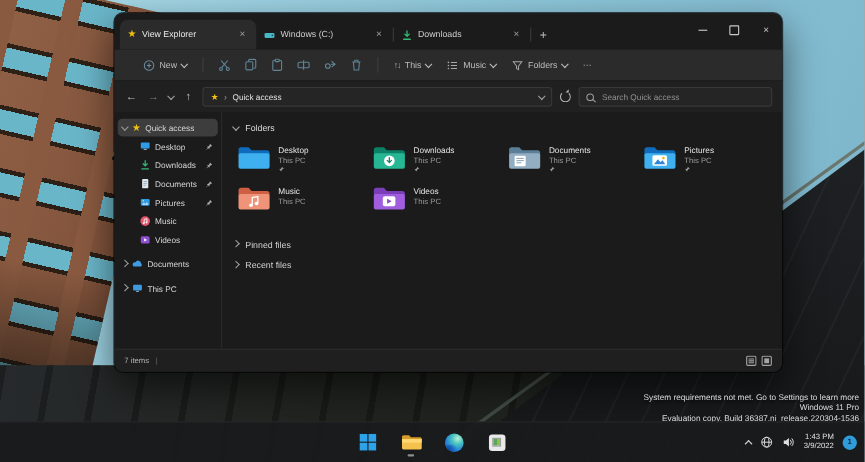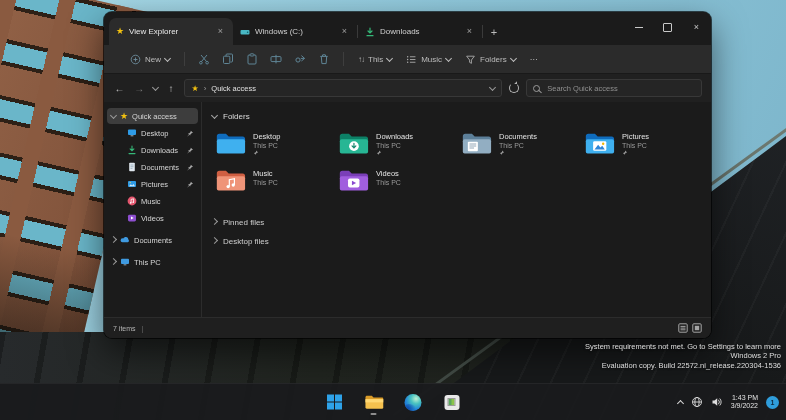--- a/index.html
+++ b/index.html
@@ -95,21 +95,21 @@
   .rowlink{display:flex;align-items:center;gap:6px;font-size:8px;color:#cfcfcf;height:15px;}
   .rowlink .chv{color:#9a9a9a;}
   .mt12{margin-top:13px;} .mt4{margin-top:4px;}
 
   .status{height:20px;background:#1f1f1f;border-top:1px solid #2c2c2c;display:flex;align-items:center;
     padding:0 9px;font-size:7px;color:#b5b5b5;flex:none;}
   .stdiv{margin-left:6px;color:#6a6a6a;}
   .stright{margin-left:auto;display:flex;gap:4px;align-items:center;}
 
   
-  .wmark{position:absolute;right:5px;bottom:50px;text-align:right;font-size:7.5px;line-height:9.5px;
+  .wmark{position:absolute;right:5px;bottom:35px;text-align:right;font-size:7.5px;line-height:9.5px;
     color:rgba(235,235,235,.92);text-shadow:0 1px 2px rgba(0,0,0,.6);}
 
   
   .taskbar{position:absolute;left:0;right:0;bottom:0;height:36px;background:rgba(26,27,29,.97);
     border-top:1px solid rgba(255,255,255,.05);display:flex;align-items:center;}
   .tcenter{position:absolute;left:50%;transform:translateX(-50%);display:flex;gap:13px;align-items:center;height:100%;}
   .tbicon{width:26px;height:28px;display:flex;align-items:center;justify-content:center;border-radius:5px;position:relative;}
   .runind{position:absolute;bottom:1px;left:50%;transform:translateX(-50%);width:6px;height:2px;border-radius:2px;background:#8d8d8d;}
   .edge{width:17px;height:17px;border-radius:50%;
     background:radial-gradient(circle at 68% 28%,#bdf0d2 0%,#49c3c0 30%,#2386d8 62%,#1a5fc4 100%);position:relative;overflow:hidden;}
@@ -494,21 +494,21 @@
             </span>
           </div>
         </div>
 
         <div class="rowlink mt12">
           <span class="chv r"></span>
           <span>Pinned files</span>
         </div>
         <div class="rowlink mt4">
           <span class="chv r"></span>
-          <span>Desktop files</span>
+          <span>Recent files</span>
         </div>
       </div>
     </div>
 
     <div class="status">
       <span>7 items</span>
       <span class="stdiv">|</span>
       <span class="stright">
         <span>
           <svg width="10" height="10" viewBox="0 0 10 10" fill="none" stroke="#a5a5a5" stroke-width="1">
@@ -521,22 +521,22 @@
               <rect x="0.8" y="0.8" width="8.4" height="8.4" rx="1"></rect>
               <rect x="2.8" y="2.8" width="4.4" height="4.4" fill="#a5a5a5" stroke="none"></rect>
             </svg>
         </span>
       </span>
     </div>
   </div>
 
   <div class="wmark">
     <div>System requirements not met. Go to Settings to learn more</div>
-    <div>Windows 2 Pro</div>
-    <div>Evaluation copy. Build 22572.ni_release.220304-1536</div>
+    <div>Windows 11 Pro</div>
+    <div>Evaluation copy. Build 36387.ni_release.220304-1536</div>
   </div>
 
   <div class="taskbar">
     <div class="tcenter">
       <div class="tbicon">
         <svg width="16" height="16" viewBox="0 0 16 16">
             <rect x="0.5" y="0.5" width="7" height="7" fill="#2ea2e8"></rect>
             <rect x="8.5" y="0.5" width="7" height="7" fill="#2ea2e8"></rect>
             <rect x="0.5" y="8.5" width="7" height="7" fill="#2ea2e8"></rect>
             <rect x="8.5" y="8.5" width="7" height="7" fill="#2ea2e8"></rect>

